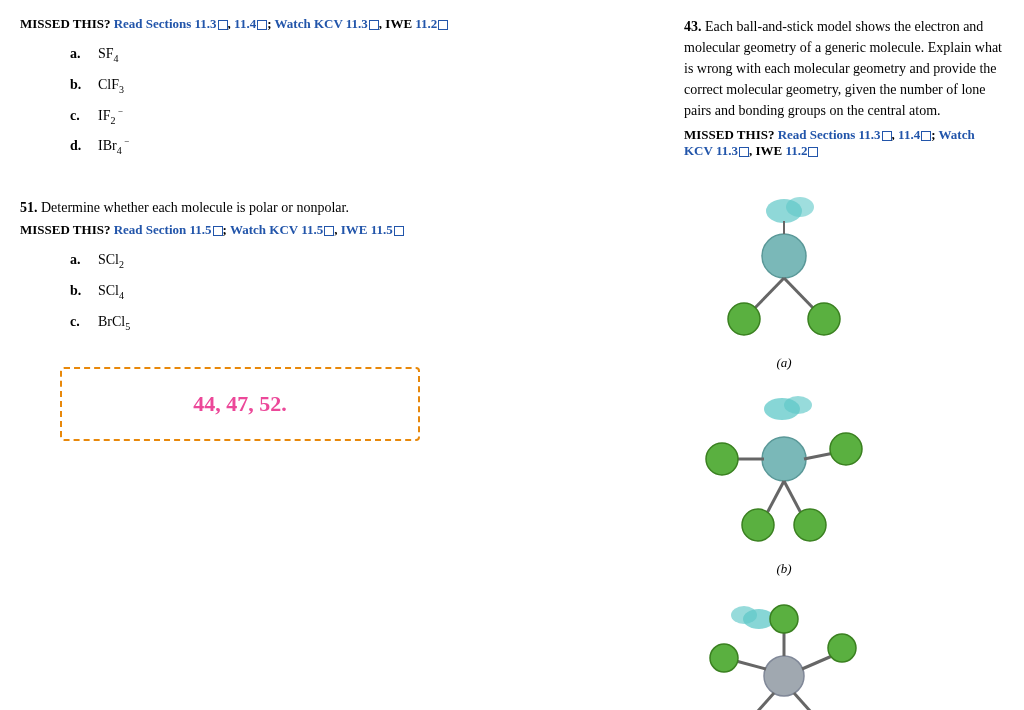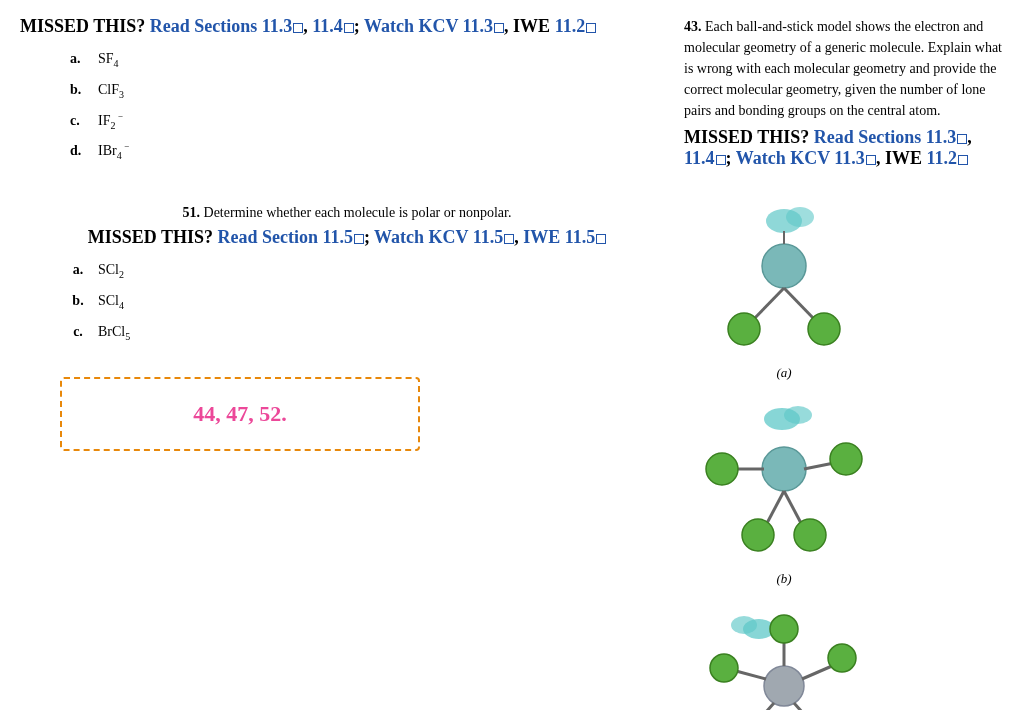--- a/index.html
+++ b/index.html
@@ -39,21 +39,21 @@
       font-size: 14px;
       line-height: 1.5;
       margin-bottom: 4px;
     }
     .problem-number {
       font-weight: bold;
       font-size: 14px;
     }
     .missed-this {
       font-weight: bold;
-      font-size: 18px;
+      font-size: 13px;
       margin-bottom: 8px;
     }
     .missed-this a, .link-blue {
       color: #2255aa;
       text-decoration: none;
       font-weight: bold;
     }
     .link-blue {
       color: #2255aa;
     }
@@ -170,21 +170,21 @@
           <span class="sub-label">c.</span>
           <span>IF<sub>2</sub><sup> −</sup></span>
         </div>
         <div class="sub-item">
           <span class="sub-label">d.</span>
           <span>IBr<sub>4</sub><sup> −</sup></span>
         </div>
       </div>
     </div>
 
-    <div class="problem-block" style="margin-top: 36px; text-align: center;">
+    <div class="problem-block" style="margin-top: 36px;">
       <div class="problem-header">
         <span class="problem-number">51.</span>
         <span>Determine whether each molecule is polar or nonpolar.</span>
       </div>
       <div class="missed-this">
         <span>MISSED THIS?</span>
         <a class="link-blue" href="#">Read Section 11.5<span class="checkbox-icon"></span></a>;
         <a class="link-blue" href="#">Watch KCV 11.5<span class="checkbox-icon"></span></a>,
         <a class="link-blue" href="#">IWE 11.5<span class="checkbox-icon"></span></a>
       </div>

